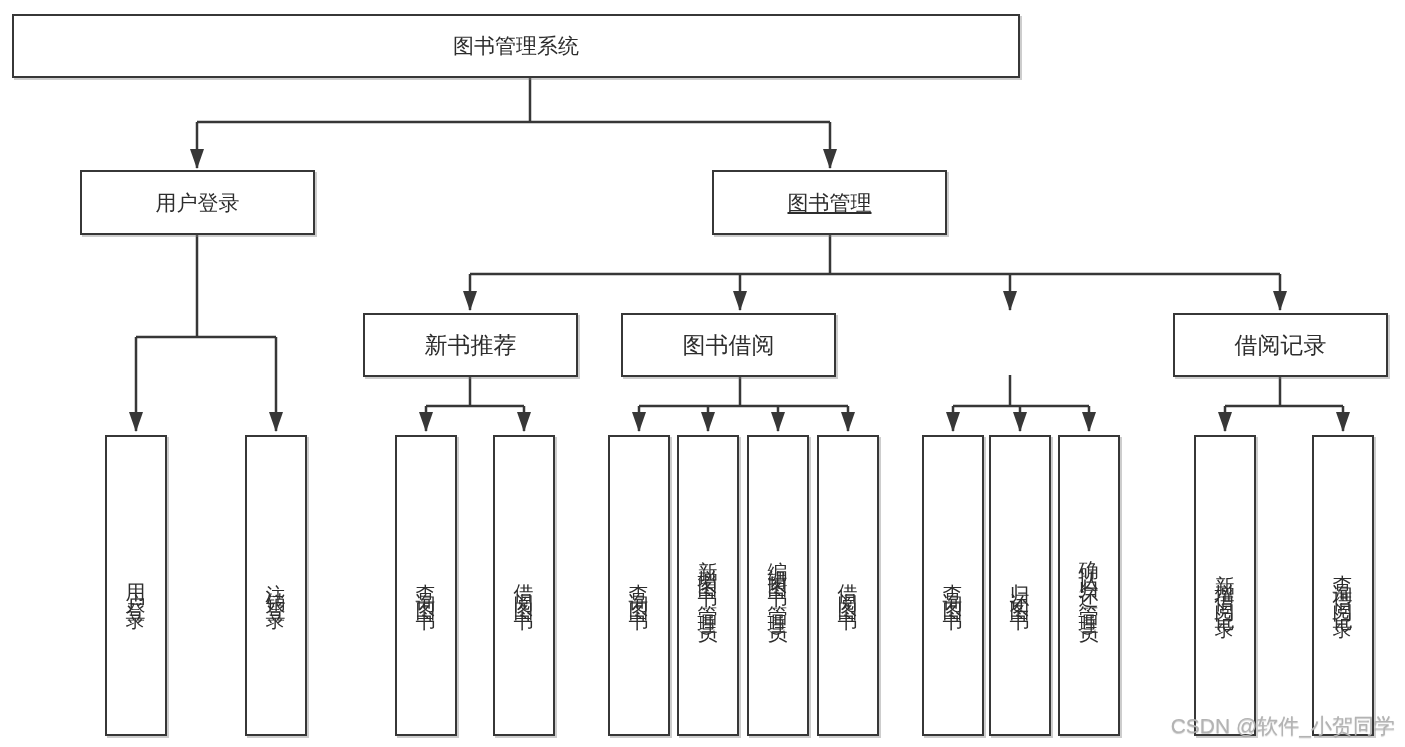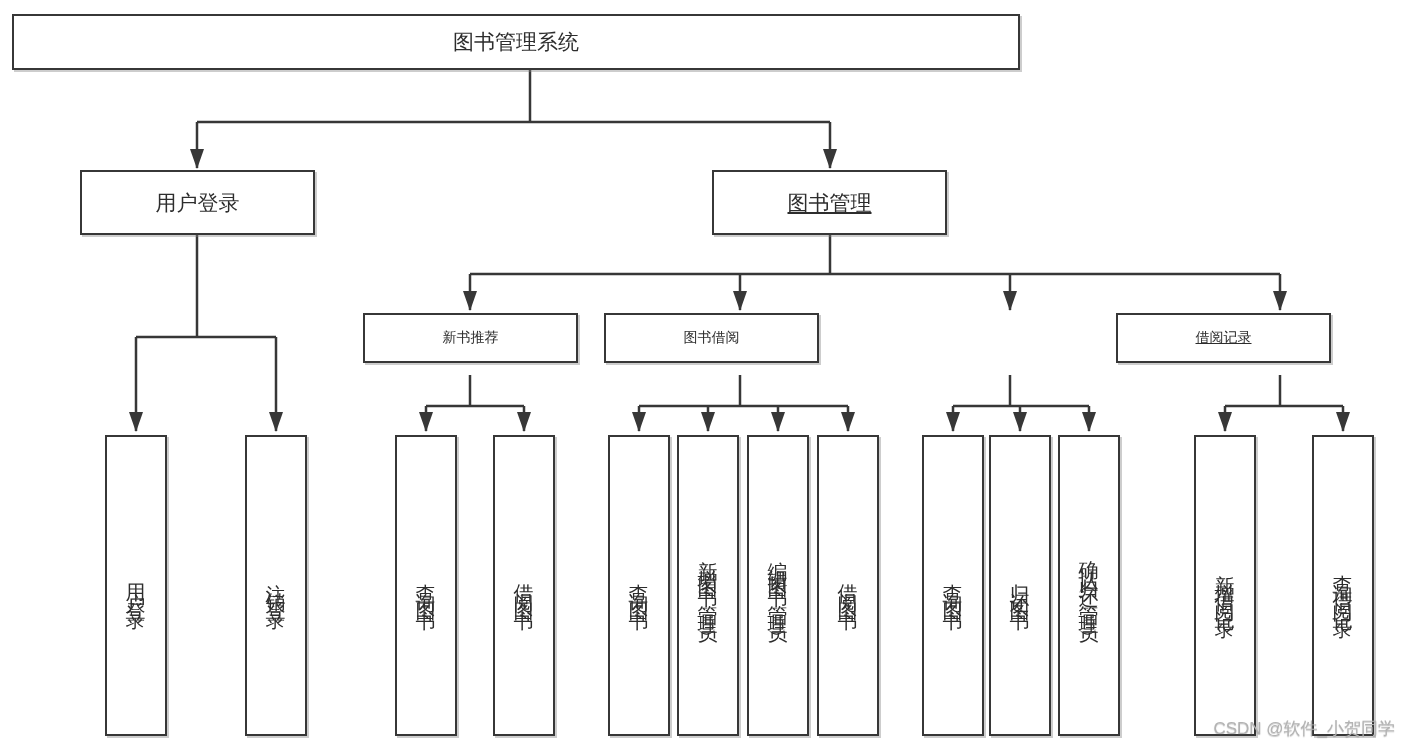--- a/index.html
+++ b/index.html
@@ -21,38 +21,38 @@
     box-sizing: border-box;
     background: #ffffff;
     border: 2.5px solid #373737;
     display: flex;
     align-items: center;
     justify-content: center;
     color: #2d2d2d;
     box-shadow: 2px 2px 0 rgba(130,130,130,0.40);
     text-align: center;
   }
-  .root-box  { left: 12px;  top: 14px;  width: 1008px; height: 56px; font-size: 21px; }
+  .root-box  { left: 12px;  top: 14px;  width: 1008px; height: 64px; font-size: 21px; }
   .lvl2      { top: 170px; width: 235px; height: 65px; font-size: 21px; }
-  .lvl3      { top: 313px; width: 215px; height: 50px; font-size: 14px; }
+  .lvl3      { top: 313px; width: 215px; height: 64px; font-size: 23px; }
   .leaf      { top: 435px; width: 62px;  height: 301px; }
   .vtext {
     writing-mode: vertical-lr;
     text-orientation: mixed;
     letter-spacing: 9px;
     line-height: 1;
     font-size: 20px;
     color: #2d2d2d;
     white-space: nowrap;
   }
   .watermark {
     position: absolute;
     right: 10px;
     bottom: 7px;
-    font-size: 17px;
+    font-size: 21px;
     color: #b3b3b3;
     text-shadow: 0 1px 1px rgba(90,90,90,0.35);
     z-index: 5;
     font-family: "Liberation Sans", sans-serif;
   }
 </style>
 </head>
 <body>
 
 <div class="stage">
@@ -106,22 +106,22 @@
       <path d="M1343 406 V431" marker-end="url(#arrow)"></path>
     </g>
   </svg>
 
   <div class="box root-box">图书管理系统</div>
 
   <div class="box lvl2" style="left:80px;">用户登录</div>
   <div class="box lvl2" style="left:712px;text-decoration:underline;">图书管理</div>
 
   <div class="box lvl3" style="left:363px;">新书推荐</div>
-  <div class="box lvl3" style="left:604px;text-align:right;">图书借阅</div>
-  <div class="box lvl3" style="left:1116px;text-decoration:underline;">借阅记录</div>
+  <div class="box lvl3" style="left:621px;text-align:right;">图书借阅</div>
+  <div class="box lvl3" style="left:1173px;">借阅记录</div>
 
   <div class="box leaf" style="left:105px;">
     <span class="vtext">用户登录</span>
   </div>
   <div class="box leaf" style="left:245px;">
     <span class="vtext">注销登录</span>
   </div>
 
   <div class="box leaf" style="left:395px;">
     <span class="vtext">查询图书</span>

